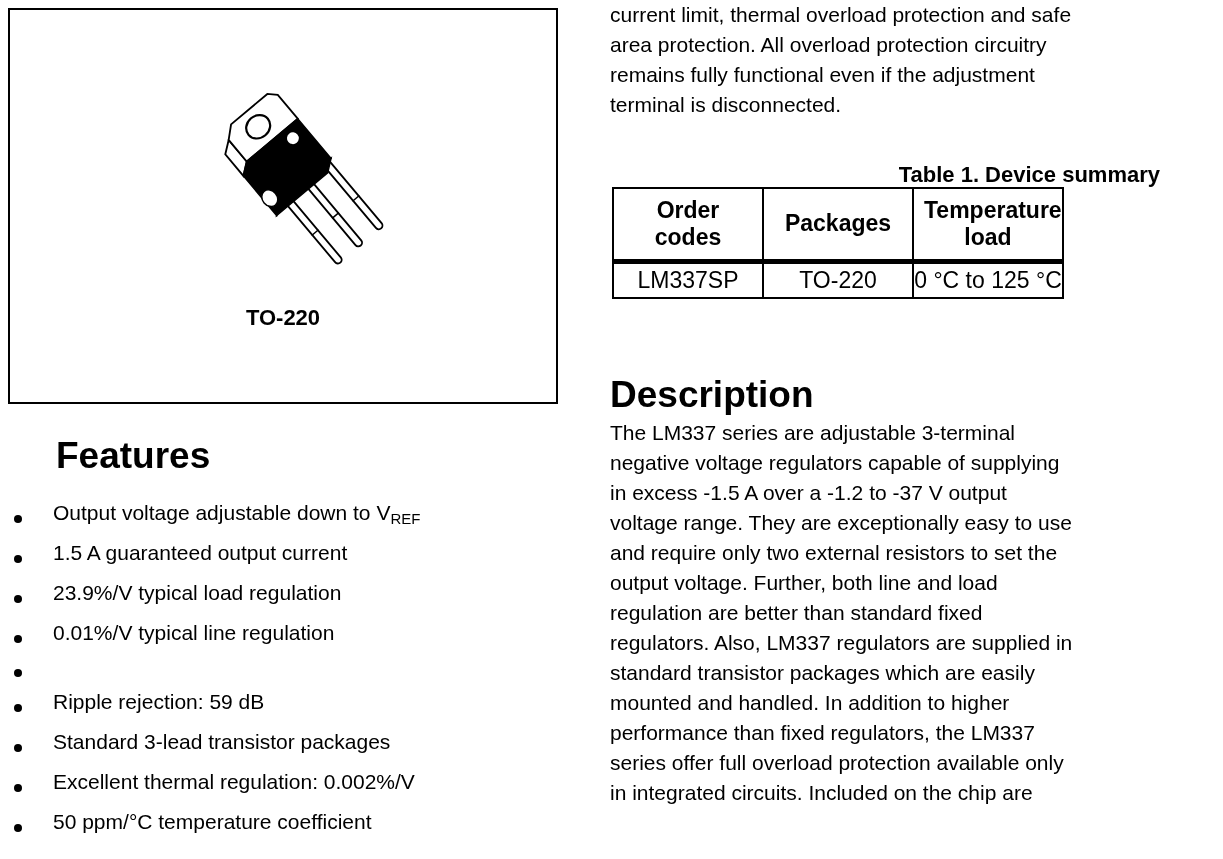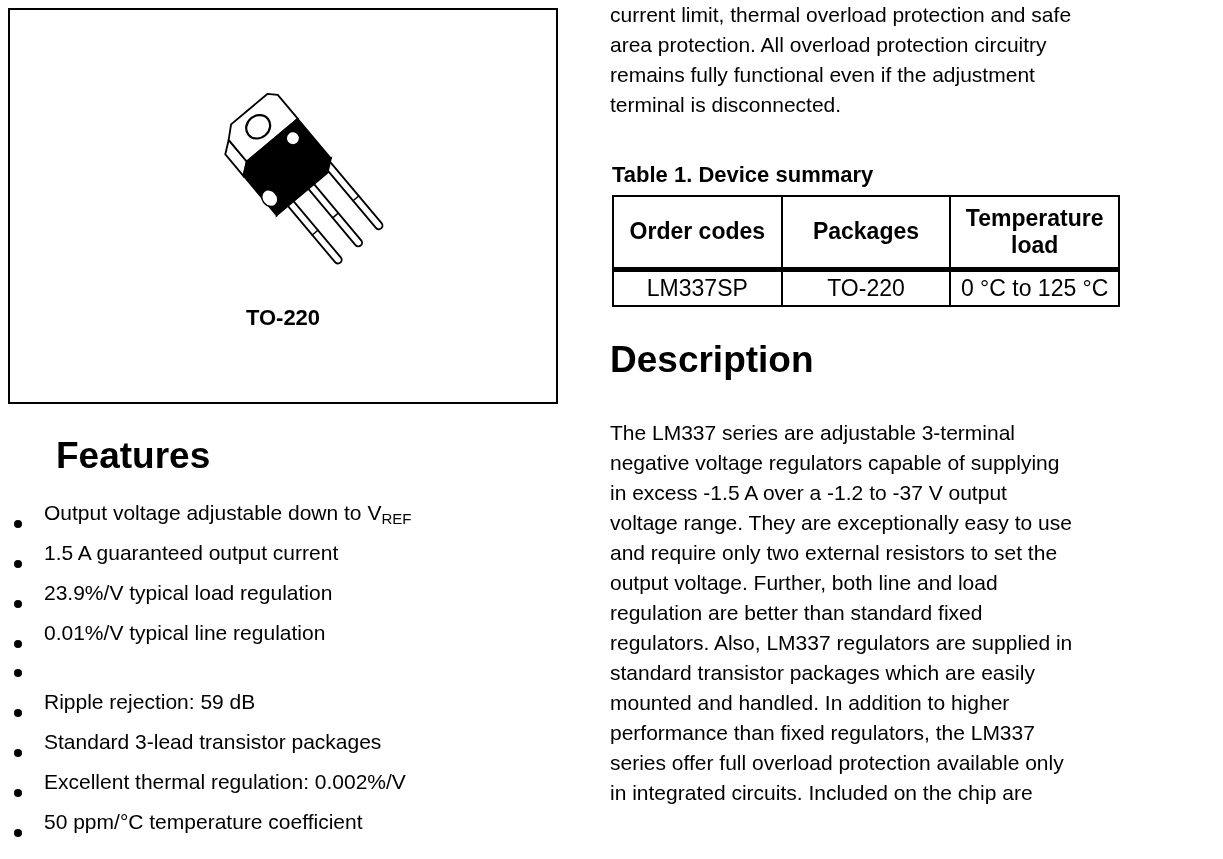--- a/index.html
+++ b/index.html
@@ -37,24 +37,25 @@
     white-space: nowrap;
   }
   .features-heading { left: 8px; top: 436px; margin-left: 48px; }
   .features-list {
     left: 8px; top: 498px;
     width: 550px;
     list-style: none;
   }
   .features-list li {
     display: flex;
-    align-items: flex-end;
+    align-items: center;
     line-height: 30px;
     margin-bottom: 10px;
     font-size: 21px;
+    gap: 9px;
   }
   .bullet-dot {
     flex: 0 0 auto;
     width: 8px; height: 8px;
     margin: 11px 22px 0 6px;
     border-radius: 50%;
     background: #000;
   }
   .feature-text sub {
     font-size: 15px;
@@ -66,47 +67,47 @@
   .body-par {
     font-size: 21px;
     line-height: 30px;
     white-space: pre-line;
     width: 600px;
   }
   .intro-par { left: 610px; top: 0px; }
   .table-caption {
     left: 612px; top: 161px;
     width: 548px;
-    text-align: left;
+    text-align: right;
     font-size: 22px;
     font-weight: bold;
     line-height: 27px;
   }
   .device-table {
-    left: 612px; top: 195px;
-    width: 508px;
+    left: 612px; top: 187px;
+    width: 452px;
     border-collapse: collapse;
     table-layout: fixed;
   }
   .device-table th, .device-table td {
     border: 2px solid #000;
     text-align: center;
     vertical-align: middle;
     font-size: 23px;
     background: #fff;
   }
   .device-table th {
     font-weight: bold;
     height: 73px;
     line-height: 27px;
     padding: 0 10px;
     border-bottom: 5px solid #000;
   }
   .device-table td { height: 37px; font-weight: normal; }
-  .description-heading { left: 610px; top: 340px; }
+  .description-heading { left: 610px; top: 375px; }
   .description-par { left: 610px; top: 418px; }
 </style>
 </head>
 <body>
 
 <div class="abs package-box">
   <svg class="package-svg" width="546" height="391" viewBox="0 0 546 391" xmlns="http://www.w3.org/2000/svg">
     <g transform="translate(212,122) rotate(-40) scale(0.74)">
 
       <polygon points="0,14 0,52 -16,64 -16,26" fill="#fff" stroke="#000" stroke-width="2.5"></polygon>

